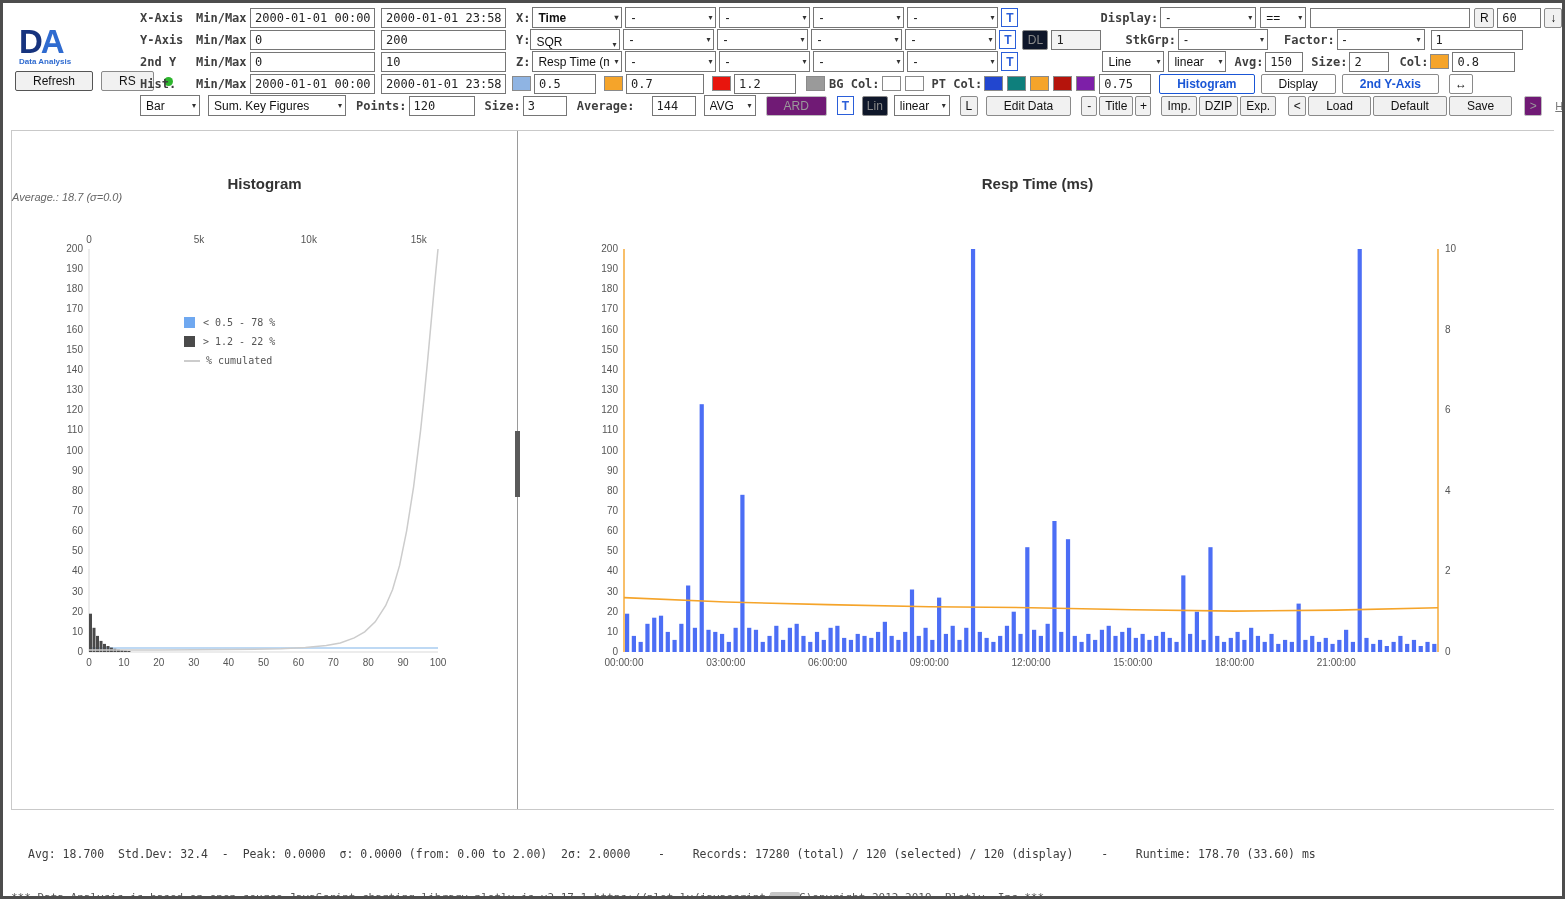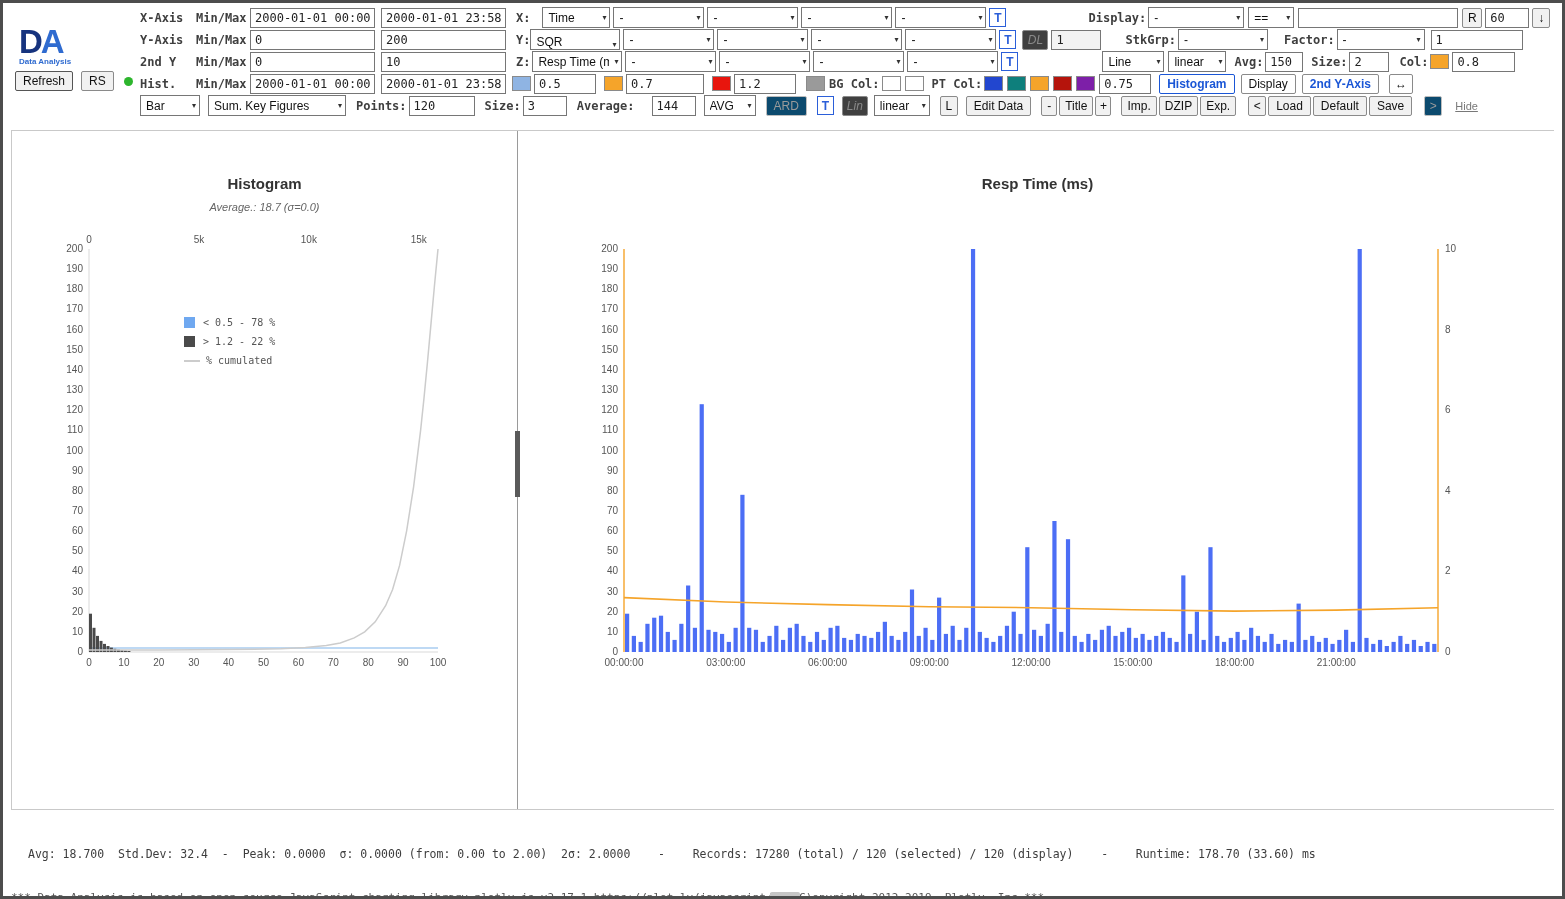--- a/index.html
+++ b/index.html
@@ -26,46 +26,46 @@
     font:12px "DejaVu Sans Mono",monospace; color:#222; padding:0 4px;
   }
   .sel {
     height:21px; border:1px solid #767676; background:#fff;
     font:12px "Liberation Sans",sans-serif; color:#111;
     display:inline-flex; align-items:center; padding:0 3px 0 5px;
   }
   .sel .sel-label { white-space:nowrap; overflow:hidden; flex:1; }
   .sel .car { font-size:8px; color:#333; padding-left:5px; }
   .btn {
-    height:20px; padding:0 7px; background:#f1f1f1; border:1px solid #8a8a8a;
+    height:20px; padding:0 17px; background:#f1f1f1; border:1px solid #8a8a8a;
     border-radius:2px; font:12px "Liberation Sans",sans-serif; color:#111;
     display:inline-flex; align-items:center; justify-content:center; white-space:nowrap;
   }
-  .btn.dis { color:#9a9a9a; background:#0c4a6e; border-color:#bdbdbd;text-align:center; }
-  .btn.gray-text { color:#8a8a8a; background:#404040;font-style:italic; }
+  .btn.dis { color:#9a9a9a; background:#701a75; border-color:#bdbdbd;text-align:center; }
+  .btn.gray-text { color:#8a8a8a; background:#0f172a; }
   .btn.active-blue { color:#1a56d6; border-color:#1a56d6; font-weight:bold; background:#fff; }
   .btn.blue-text { color:#1a56d6; background:#fff; font-weight:bold; }
   .tbtn {
     width:17px; height:19px; border:1px solid #2b5fd9; color:#2b5fd9; background:#fff;
     font:bold 12px "Liberation Sans",sans-serif;
     display:inline-flex; align-items:center; justify-content:center;
   }
   .sw { width:19px; height:15px; border:1px solid #8a8a8a; display:inline-block; background:#fff; }
   .dot { width:9px; height:9px; border-radius:50%; display:inline-block; }
   .hide-link { font:11px "Liberation Sans",sans-serif; color:#787878; text-decoration:underline; }
   
   .charts { position:absolute; left:8px; top:127px; width:1543px; height:680px;
             border:1px solid #c9c9c9; background:#fff; }
   .panel { position:absolute; top:0; bottom:0; background:#fff; }
   .panel-left { left:0; width:506px; border-right:1px solid #9a9a9a; }
   .panel-right { left:508px; width:1035px; }
   .splitter-handle { position:absolute; left:503px; top:300px; width:6px; height:66px; background:#5a5a5a; }
   .chart-title { position:absolute; left:0; right:0; top:44px; text-align:center;
                  font:bold 15px "Liberation Sans",sans-serif; color:#333; }
-  .chart-subtitle { position:absolute; left:0; right:0; top:70px; text-align:center;
+  .chart-subtitle { position:absolute; left:0; right:0; top:60px; 
                     font:italic 11px "Liberation Sans",sans-serif; color:#666; }
   .chart-svg { position:absolute; left:0; top:100px; }
   .tick { font:10px "Liberation Sans",sans-serif; fill:#555; }
   .legend { position:absolute; left:172px; top:182px;text-align:center; }
   .legend-row { display:flex; align-items:center; height:19px; }
   .legend-box { width:11px; height:11px; margin-right:8px; }
   .legend-line { width:16px; height:2px; margin-right:6px; background:#ccc; }
   .legend-label { font:10px "DejaVu Sans Mono",monospace; color:#555; white-space:pre; }
   
   .statusbar { position:absolute; left:25px; top:844px;
@@ -86,21 +86,21 @@
   <button class="btn" style="border-color:#555;">Refresh</button>
   <button class="btn" style="margin-left:8px;">RS</button>
   <span class="dot" style="margin-left: 10px; background: rgb(45, 181, 45);"></span>
 </div>
 
 <div class="trow" style="top:4px;">
   <span class="mlabel" style="width:106px;"><span class="axname">X-Axis</span><span>Min/Max</span></span>
   <input class="inp" style="width: 125px; margin-left: 4px;" value="2000-01-01 00:00:0">
   <input class="inp" style="width: 125px; margin-left: 6px;" value="2000-01-01 23:58:2">
   <span class="mlabel" style="margin-left:10px;">X:</span>
-  <div class="sel" style="width:68px;margin-left:12px;">
+  <div class="sel" style="width:90px;margin-left:2px;font-weight:bold;">
       <span class="sel-label">Time</span>
       <span class="car">▾</span>
     </div>
   <div class="sel" style="width:91px;margin-left:3px;">
       <span class="sel-label">-</span>
       <span class="car">▾</span>
     </div>
   <div class="sel" style="width:91px;margin-left:3px;">
       <span class="sel-label">-</span>
       <span class="car">▾</span>

